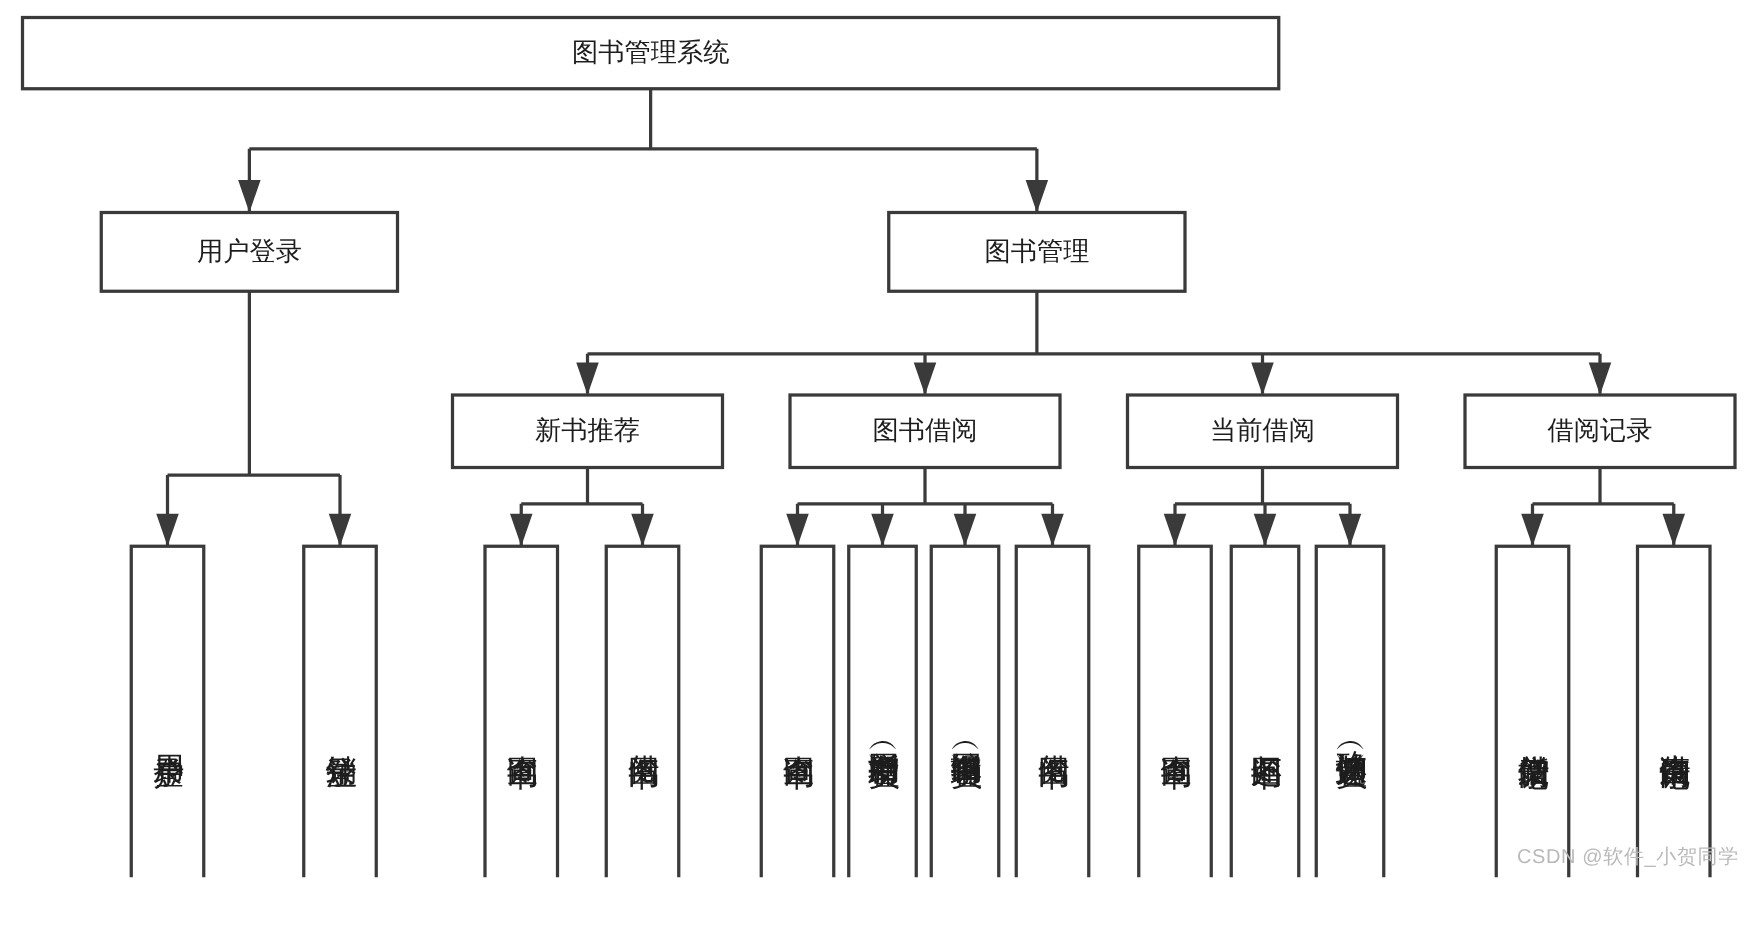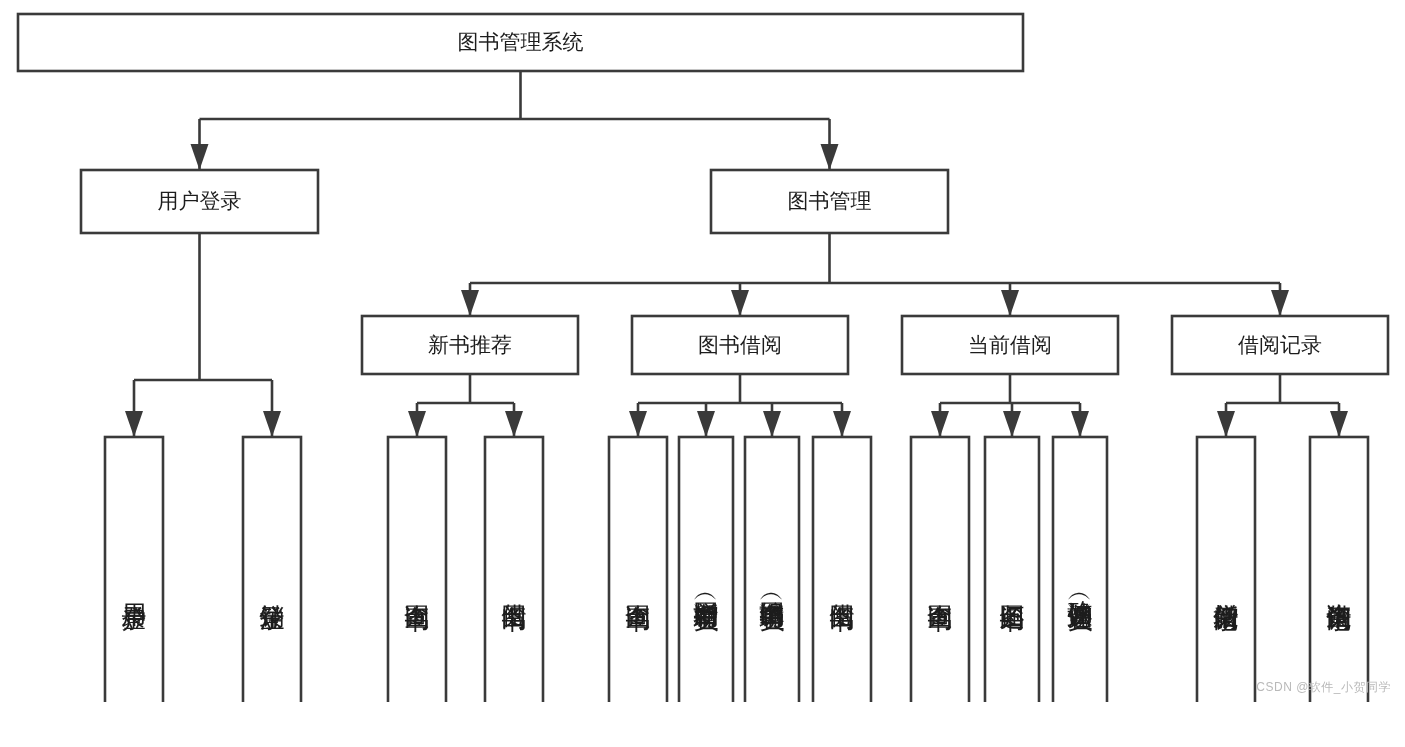--- a/index.html
+++ b/index.html
@@ -64,21 +64,21 @@
     letter-spacing: 1px;
     color: #1d1d1d;
     white-space: nowrap;
     text-align: center;
   }
   .watermark {
     position: absolute;
     right: 14px;
     bottom: 6px;
     font-family: "Liberation Sans", "DejaVu Sans", sans-serif;
-    font-size: 12px;
+    font-size: 16px;
     color: #b9b9b9;
     letter-spacing: 0.5px;
     white-space: nowrap;
     pointer-events: none;
   }
 </style>
 </head>
 <body>
 
 <div id="diagram-root">

